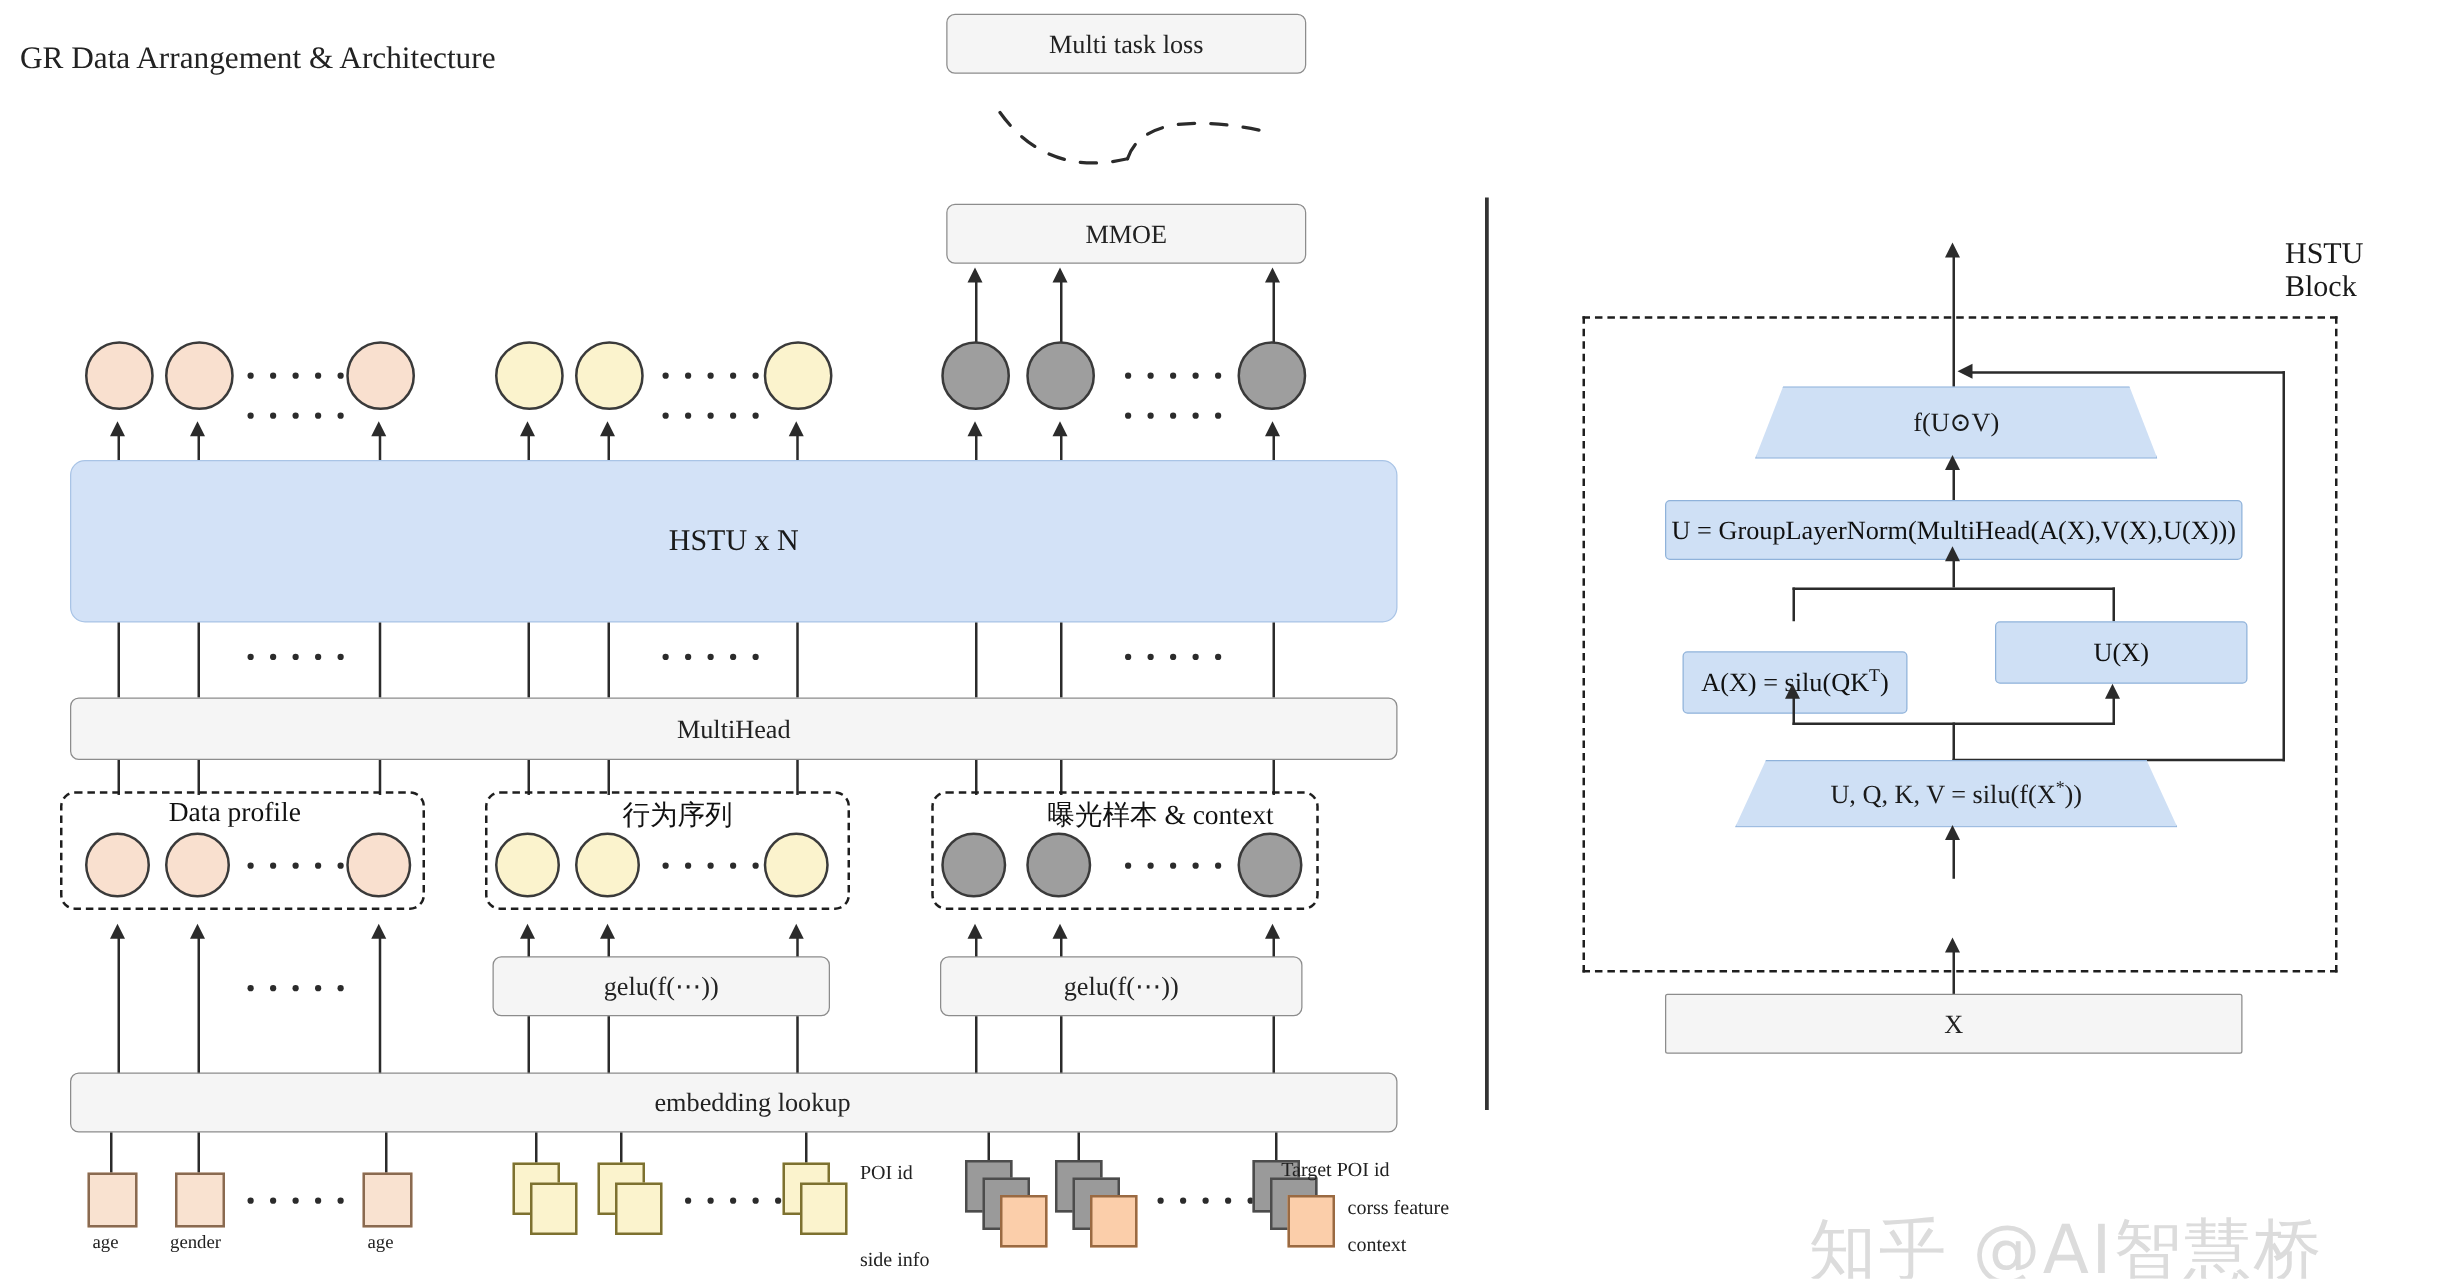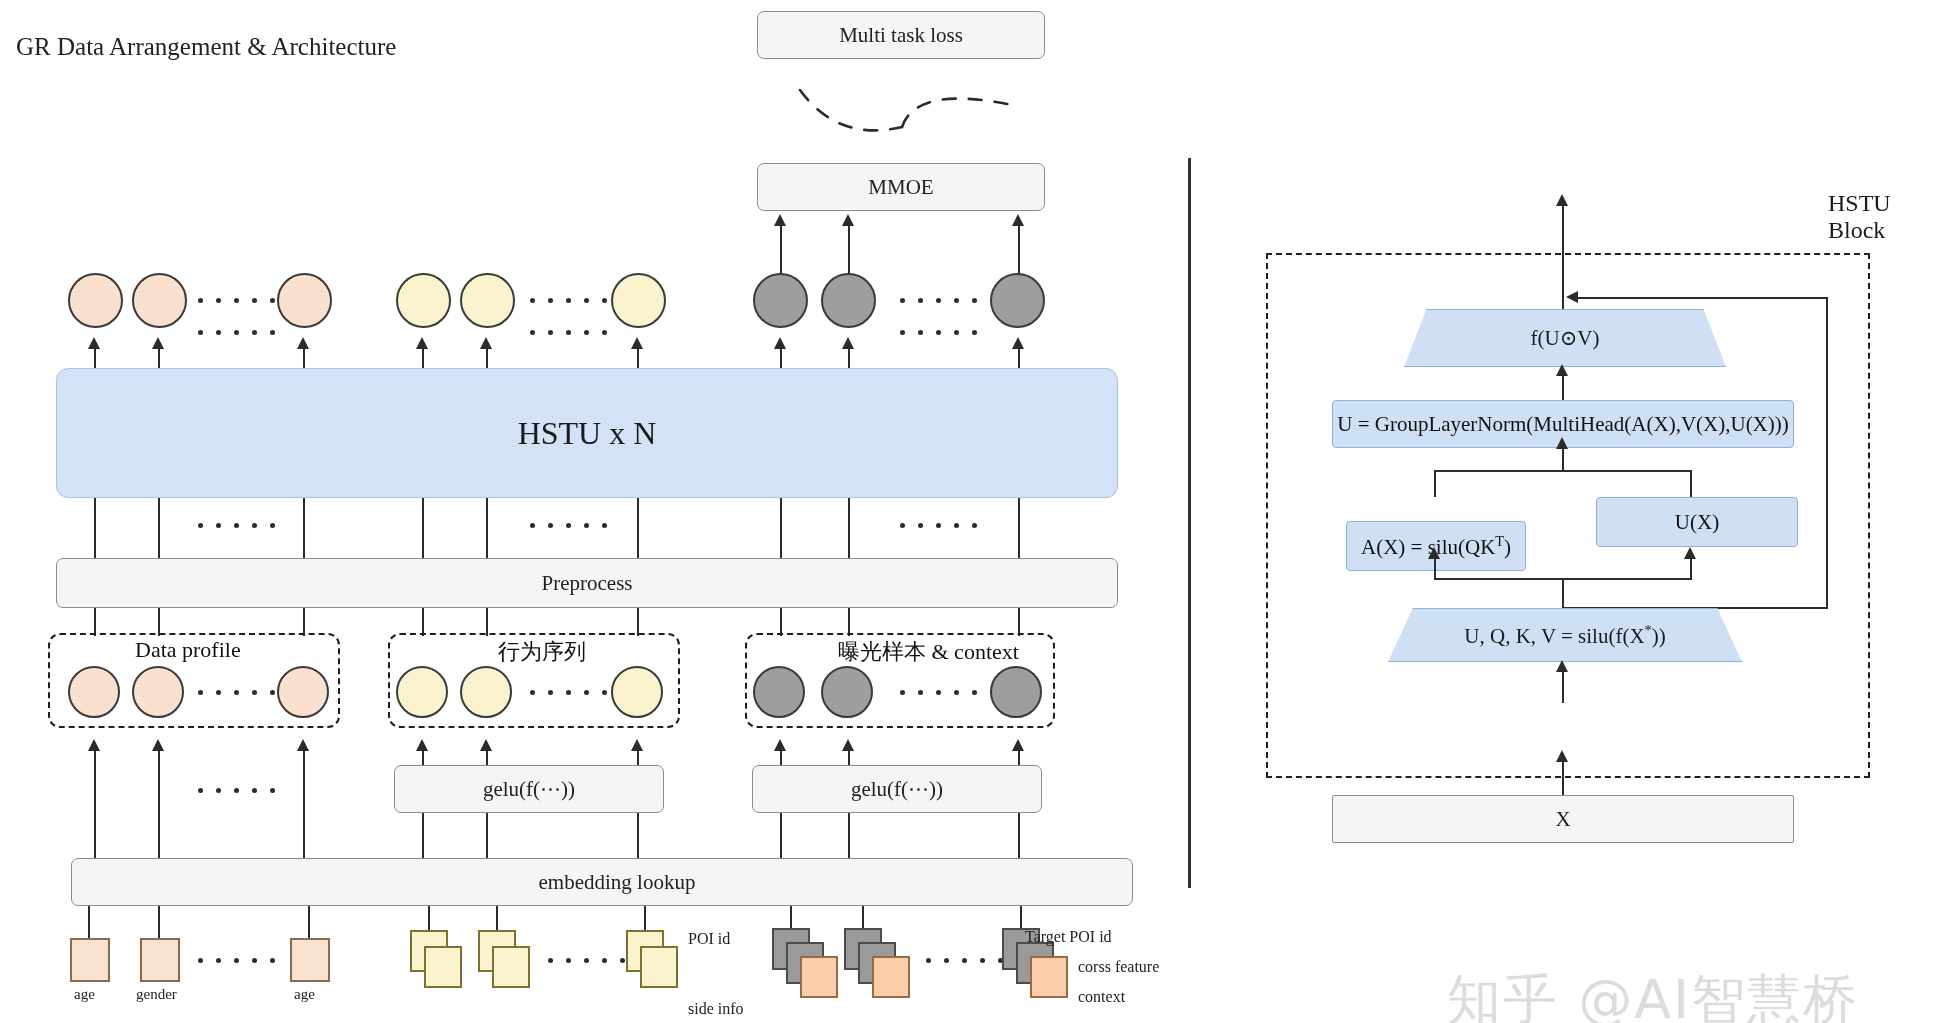--- a/index.html
+++ b/index.html
@@ -9,21 +9,21 @@
   .abs{position:absolute;box-sizing:border-box;}
 
   
   .gbox{background:#f5f5f5;border:1.5px solid #8c8c8c;border-radius:7px;
         display:flex;align-items:center;justify-content:center;
         font-size:21px;color:#222;}
   .bluebox{background:#cfe0f5;border:1.5px solid #8fb2da;border-radius:4px;
         display:flex;align-items:center;justify-content:center;
         font-size:21px;color:#111;}
   .bigblue{background:#d3e2f7;border:1.5px solid #a9c4e6;border-radius:12px;
-        display:flex;align-items:center;justify-content:center;font-size:32px;}
+        display:flex;align-items:center;justify-content:center;font-size:24px;}
   .dashgroup{border:2.5px dashed #1e1e1e;border-radius:12px;}
   .dashblock{border:2.5px dashed #1e1e1e;}
 
   
   .circ{border-radius:50%;border:2px solid #3a3a3a;box-sizing:border-box;}
   .c-peach{background:#f9e0cf;}
   .c-yellow{background:#fbf3cd;}
   .c-gray{background:#9e9e9e;}
 
   
@@ -183,21 +183,21 @@
       <i></i>
     </div>
   <div class="abs dots" style="left:900px;top:523px;">
       <i></i>
       <i></i>
       <i></i>
       <i></i>
       <i></i>
     </div>
 
-  <div class="abs gbox" style="left:56px;top:558px;width:1062px;height:50px;">Preprocess</div>
+  <div class="abs gbox" style="left:56px;top:558px;width:1062px;height:50px;">MultiHead</div>
 
   <div class="abs vline" style="left:94px;top:608px;height:28px;"></div>
   <div class="abs vline" style="left:158px;top:608px;height:28px;"></div>
   <div class="abs vline" style="left:303px;top:608px;height:28px;"></div>
   <div class="abs vline" style="left:422px;top:608px;height:28px;"></div>
   <div class="abs vline" style="left:486px;top:608px;height:28px;"></div>
   <div class="abs vline" style="left:637px;top:608px;height:28px;"></div>
   <div class="abs vline" style="left:780px;top:608px;height:28px;"></div>
   <div class="abs vline" style="left:848px;top:608px;height:28px;"></div>
   <div class="abs vline" style="left:1018px;top:608px;height:28px;"></div>
@@ -272,21 +272,21 @@
   <div class="abs gbox" style="left:394px;top:765px;width:270px;height:48px;">gelu(f(⋯))</div>
   <div class="abs gbox" style="left:752px;top:765px;width:290px;height:48px;">gelu(f(⋯))</div>
 
   <div class="abs vline" style="left:422px;top:813px;height:47px;"></div>
   <div class="abs vline" style="left:486px;top:813px;height:47px;"></div>
   <div class="abs vline" style="left:637px;top:813px;height:47px;"></div>
   <div class="abs vline" style="left:780px;top:813px;height:47px;"></div>
   <div class="abs vline" style="left:848px;top:813px;height:47px;"></div>
   <div class="abs vline" style="left:1018px;top:813px;height:47px;"></div>
 
-  <div class="abs gbox" style="left:71px;top:858px;width:1062px;height:48px;padding-left:30px;">embedding lookup</div>
+  <div class="abs gbox" style="left:56px;top:858px;width:1062px;height:48px;padding-left:30px;">embedding lookup</div>
 
   <div class="abs vline" style="left:88px;top:906px;height:34px;"></div>
   <div class="abs vline" style="left:158px;top:906px;height:34px;"></div>
   <div class="abs vline" style="left:308px;top:906px;height:34px;"></div>
   <div class="abs vline" style="left:428px;top:906px;height:34px;"></div>
   <div class="abs vline" style="left:496px;top:906px;height:34px;"></div>
   <div class="abs vline" style="left:644px;top:906px;height:34px;"></div>
   <div class="abs vline" style="left:790px;top:906px;height:34px;"></div>
   <div class="abs vline" style="left:862px;top:906px;height:34px;"></div>
   <div class="abs vline" style="left:1020px;top:906px;height:34px;"></div>

